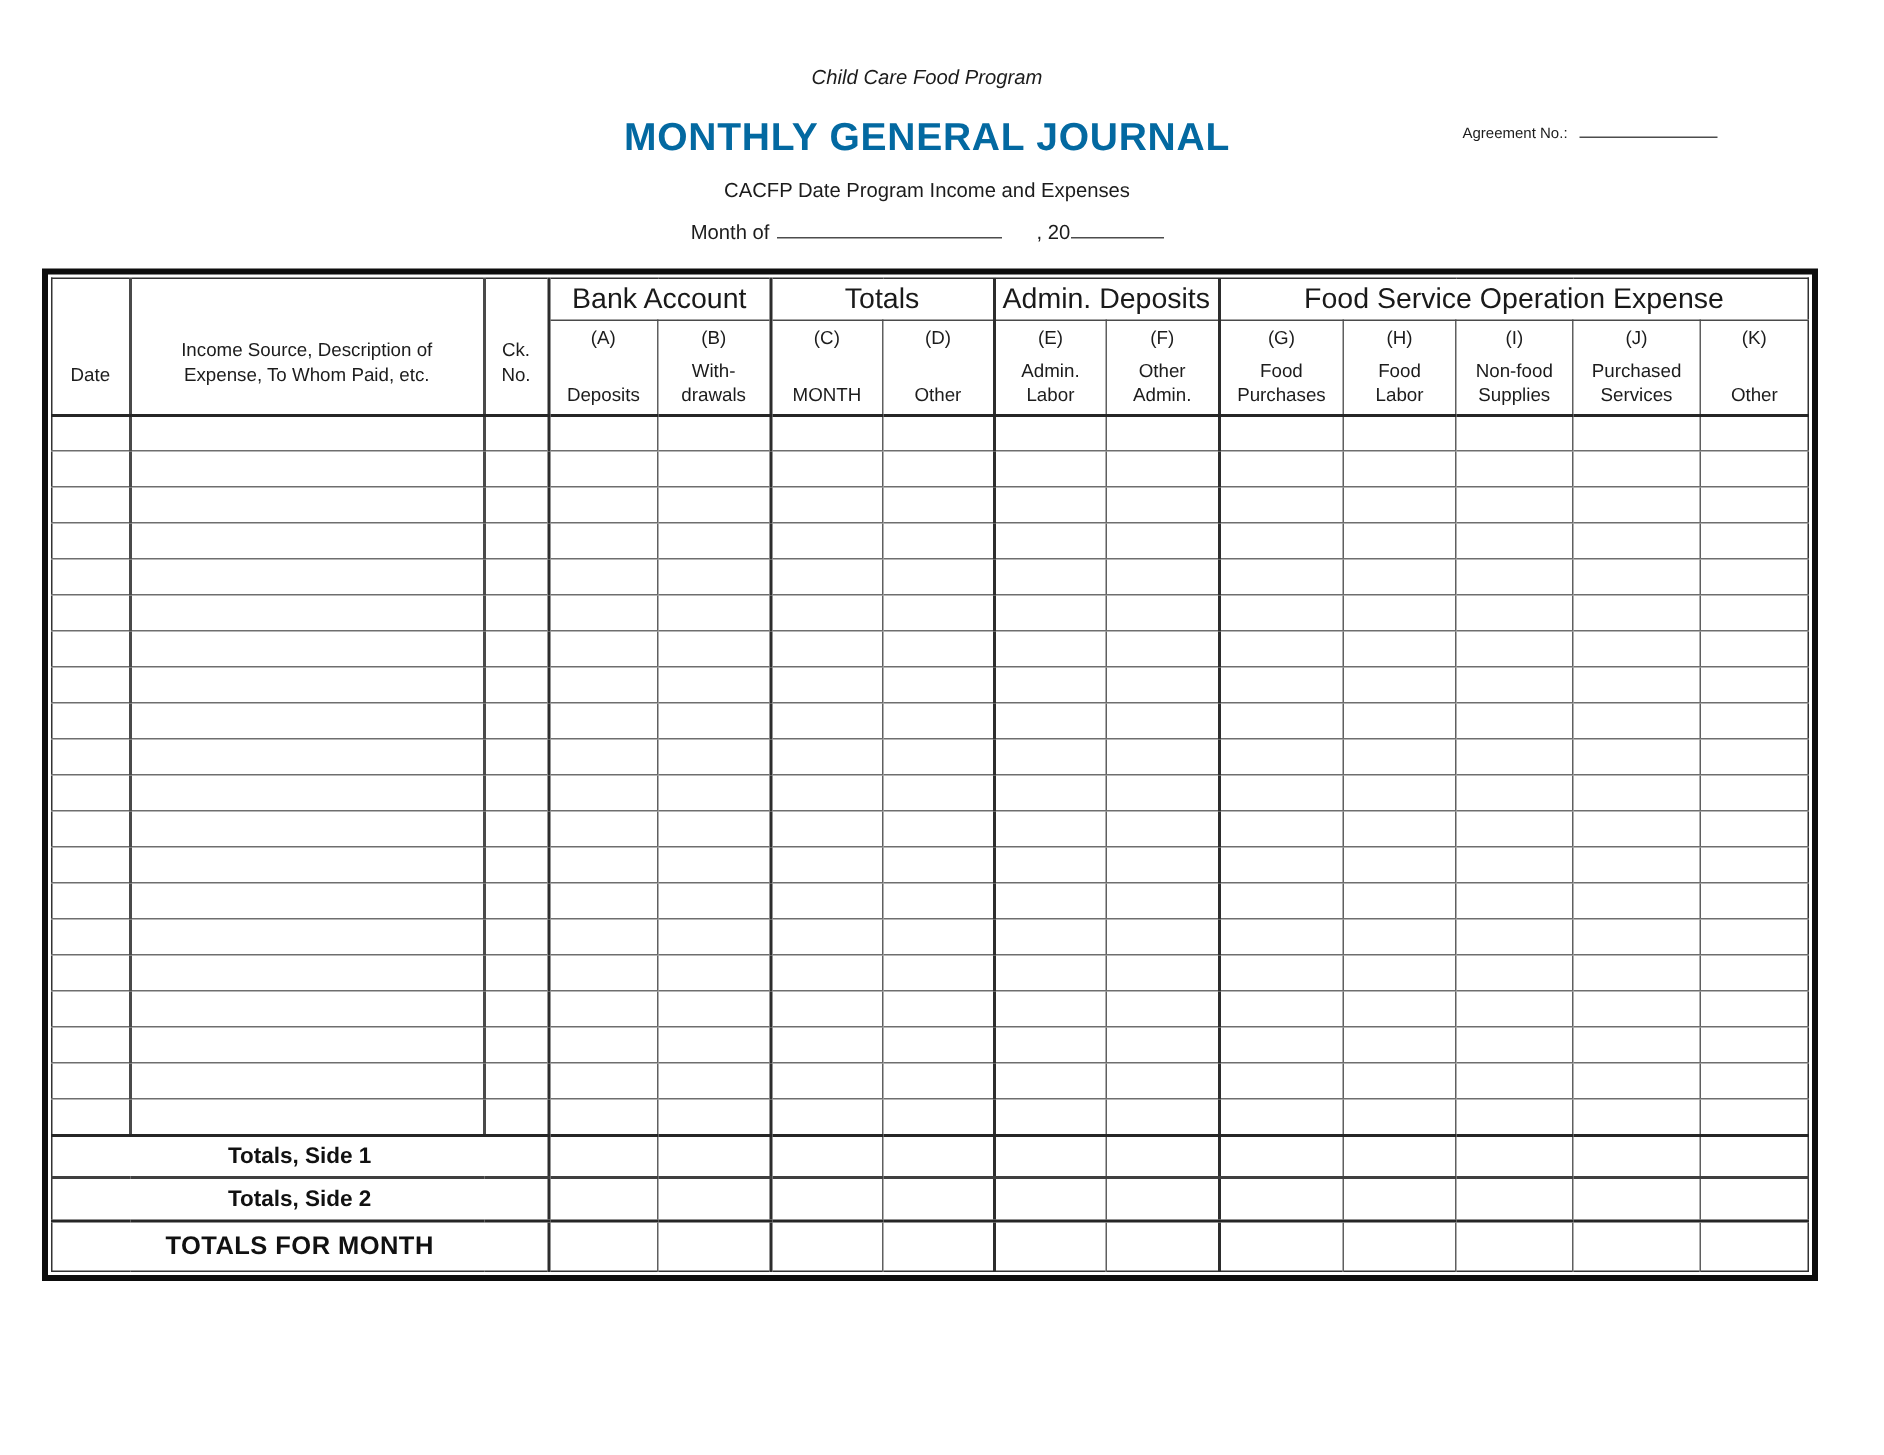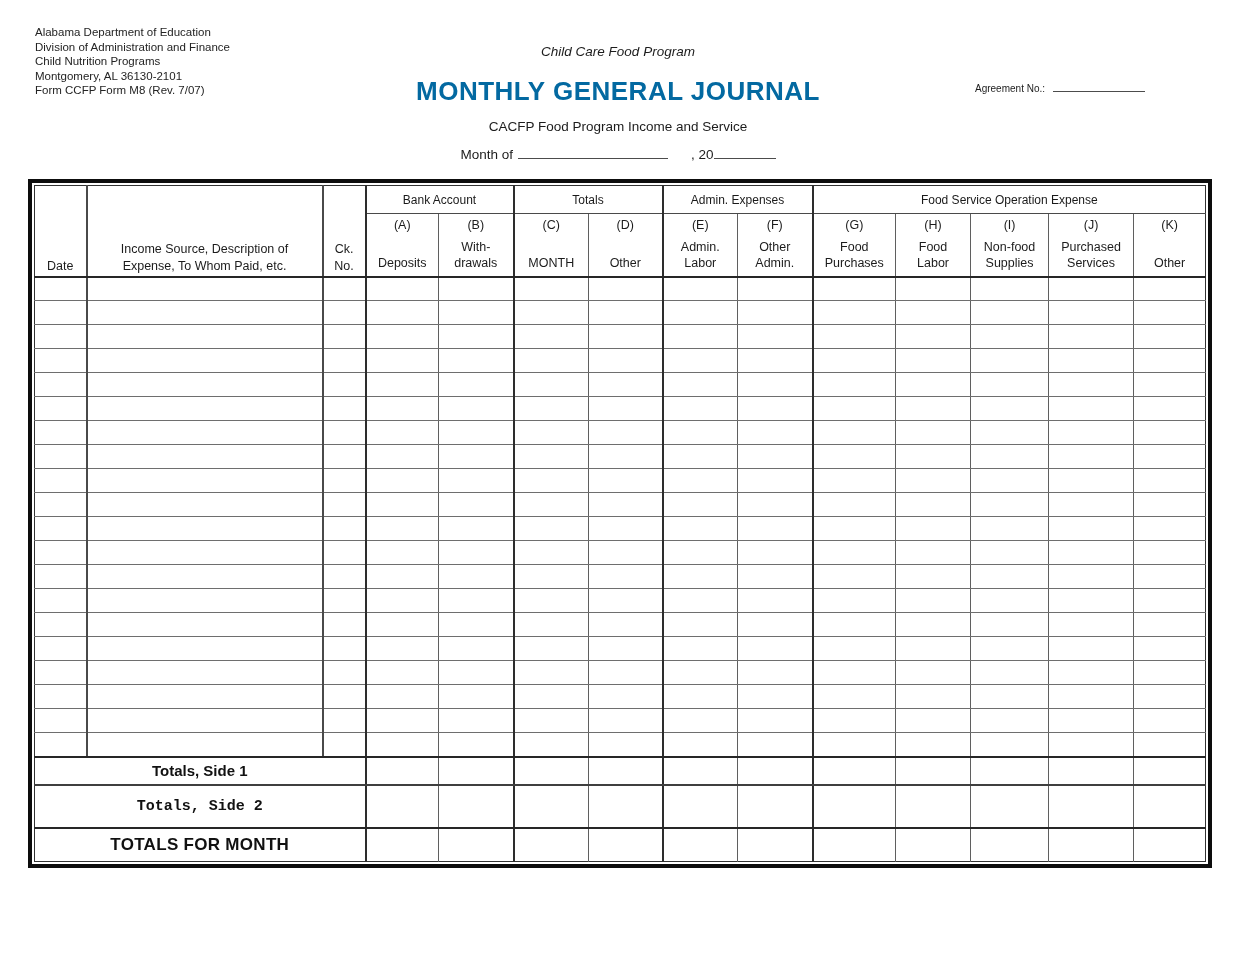--- a/index.html
+++ b/index.html
@@ -40,62 +40,55 @@
   table.journal { border-collapse: collapse; table-layout: fixed; width: 1172px; border: 1px solid #333; }
   th, td { padding: 0; font-weight: normal; overflow: hidden; }
 
   
   .sec  { border-left: 2px solid #2d2d2d; }   
   .mid  { border-left: 2px solid #4a4a4a; }   
   .thin { border-left: 1px solid #5f5f5f; }   
 
   
   tr.group-row { height: 28px; }
-  th.grp { font-size: 12px; text-align: center; vertical-align: middle; border-bottom: 1px solid #4a4a4a; color: #1a1a1a; }
+  th.grp { font-size: 19px; text-align: center; vertical-align: middle; border-bottom: 1px solid #4a4a4a; color: #1a1a1a; }
   tr.cols-row { height: 63px; }
   th.colh { border-bottom: 2px solid #262626; vertical-align: top; }
   .colh-in {
     height: 60px; display: flex; flex-direction: column; justify-content: space-between;
     align-items: center; font-size: 12.5px; line-height: 1.3; padding: 3px 0 3px 0; text-align: center;
   }
   th.vh { vertical-align: bottom; text-align: center; font-size: 12.5px; line-height: 1.38;
-          padding-bottom: 0; border-bottom: 2px solid #262626; margin-left: 26px; }
+          padding-bottom: 16px; border-bottom: 2px solid #262626; margin-left: 26px; }
 
   
   tbody.grid tr { height: 24px; }
   tbody.grid td { border-bottom: 1px solid #6e6e6e; }
   tbody.grid tr:last-child td { border-bottom: 2px solid #262626; }
 
   
   tbody.totals tr.t0 { height: 28px; }
-  tbody.totals tr.t1 { height: 43px; font-family: Liberation Mono, monospace; }
+  tbody.totals tr.t1 { height: 29px; }
   tbody.totals tr.t2 { height: 34px; }
   tbody.totals tr.t0 td { border-bottom: 2px solid #3f3f3f; text-align: center; }
   tbody.totals tr.t1 td { border-bottom: 2px solid #262626; }
   tbody.totals tr.t2 td { border-bottom: none; }
   td.tlabel { font-weight: bold; font-size: 15px; text-align: center; vertical-align: middle; color: #111; }
   td.tlabel.big { font-size: 17px; letter-spacing: .3px; }
 </style>
 </head>
 <body>
 
 <div class="page">
 
-  <div class="letterhead">
-    <div>Alabama Department of Education</div>
-    <div>Division of Administration and Finance</div>
-    <div>Child Nutrition Programs</div>
-    <div>Montgomery, AL 36130-2101</div>
-    <div>Form CCFP Form M8 (Rev. 7/07)</div>
-  </div>
 
   <div class="title-block">
     <div class="program-name">Child Care Food Program</div>
     <div class="form-title">MONTHLY GENERAL JOURNAL</div>
-    <div class="form-subtitle">CACFP Food Program Income and Service</div>
+    <div class="form-subtitle">CACFP Date Program Income and Expenses</div>
     <div class="month-line">
       <span>Month of</span><span class="fill-line w150"></span><span class="yr">, 20</span><span class="fill-line w62"></span>
     </div>
   </div>
 
   <div class="agreement">
     <span>Agreement No.:</span><span class="fill-line w95"></span>
   </div>
 
   <div class="table-outer">
@@ -117,21 +110,21 @@
             <col style="width:85px">
             <col style="width:72px">
           </colgroup>
           <thead>
             <tr class="group-row">
               <th rowspan="2" class="vh">Date</th>
               <th rowspan="2" class="vh mid">Income Source, Description of<br>Expense, To Whom Paid, etc.</th>
               <th rowspan="2" class="vh mid">Ck.<br>No.</th>
               <th colspan="2" class="grp sec">Bank Account</th>
               <th colspan="2" class="grp sec">Totals</th>
-              <th colspan="2" class="grp sec">Admin. Expenses</th>
+              <th colspan="2" class="grp sec">Admin. Deposits</th>
               <th colspan="5" class="grp sec">Food Service Operation Expense</th>
             </tr>
             <tr class="cols-row">
               <th class="colh sec">
                 <div class="colh-in">
                   <span>(A)</span>
                   <span>Deposits</span>
                 </div>
               </th>
               <th class="colh thin">

